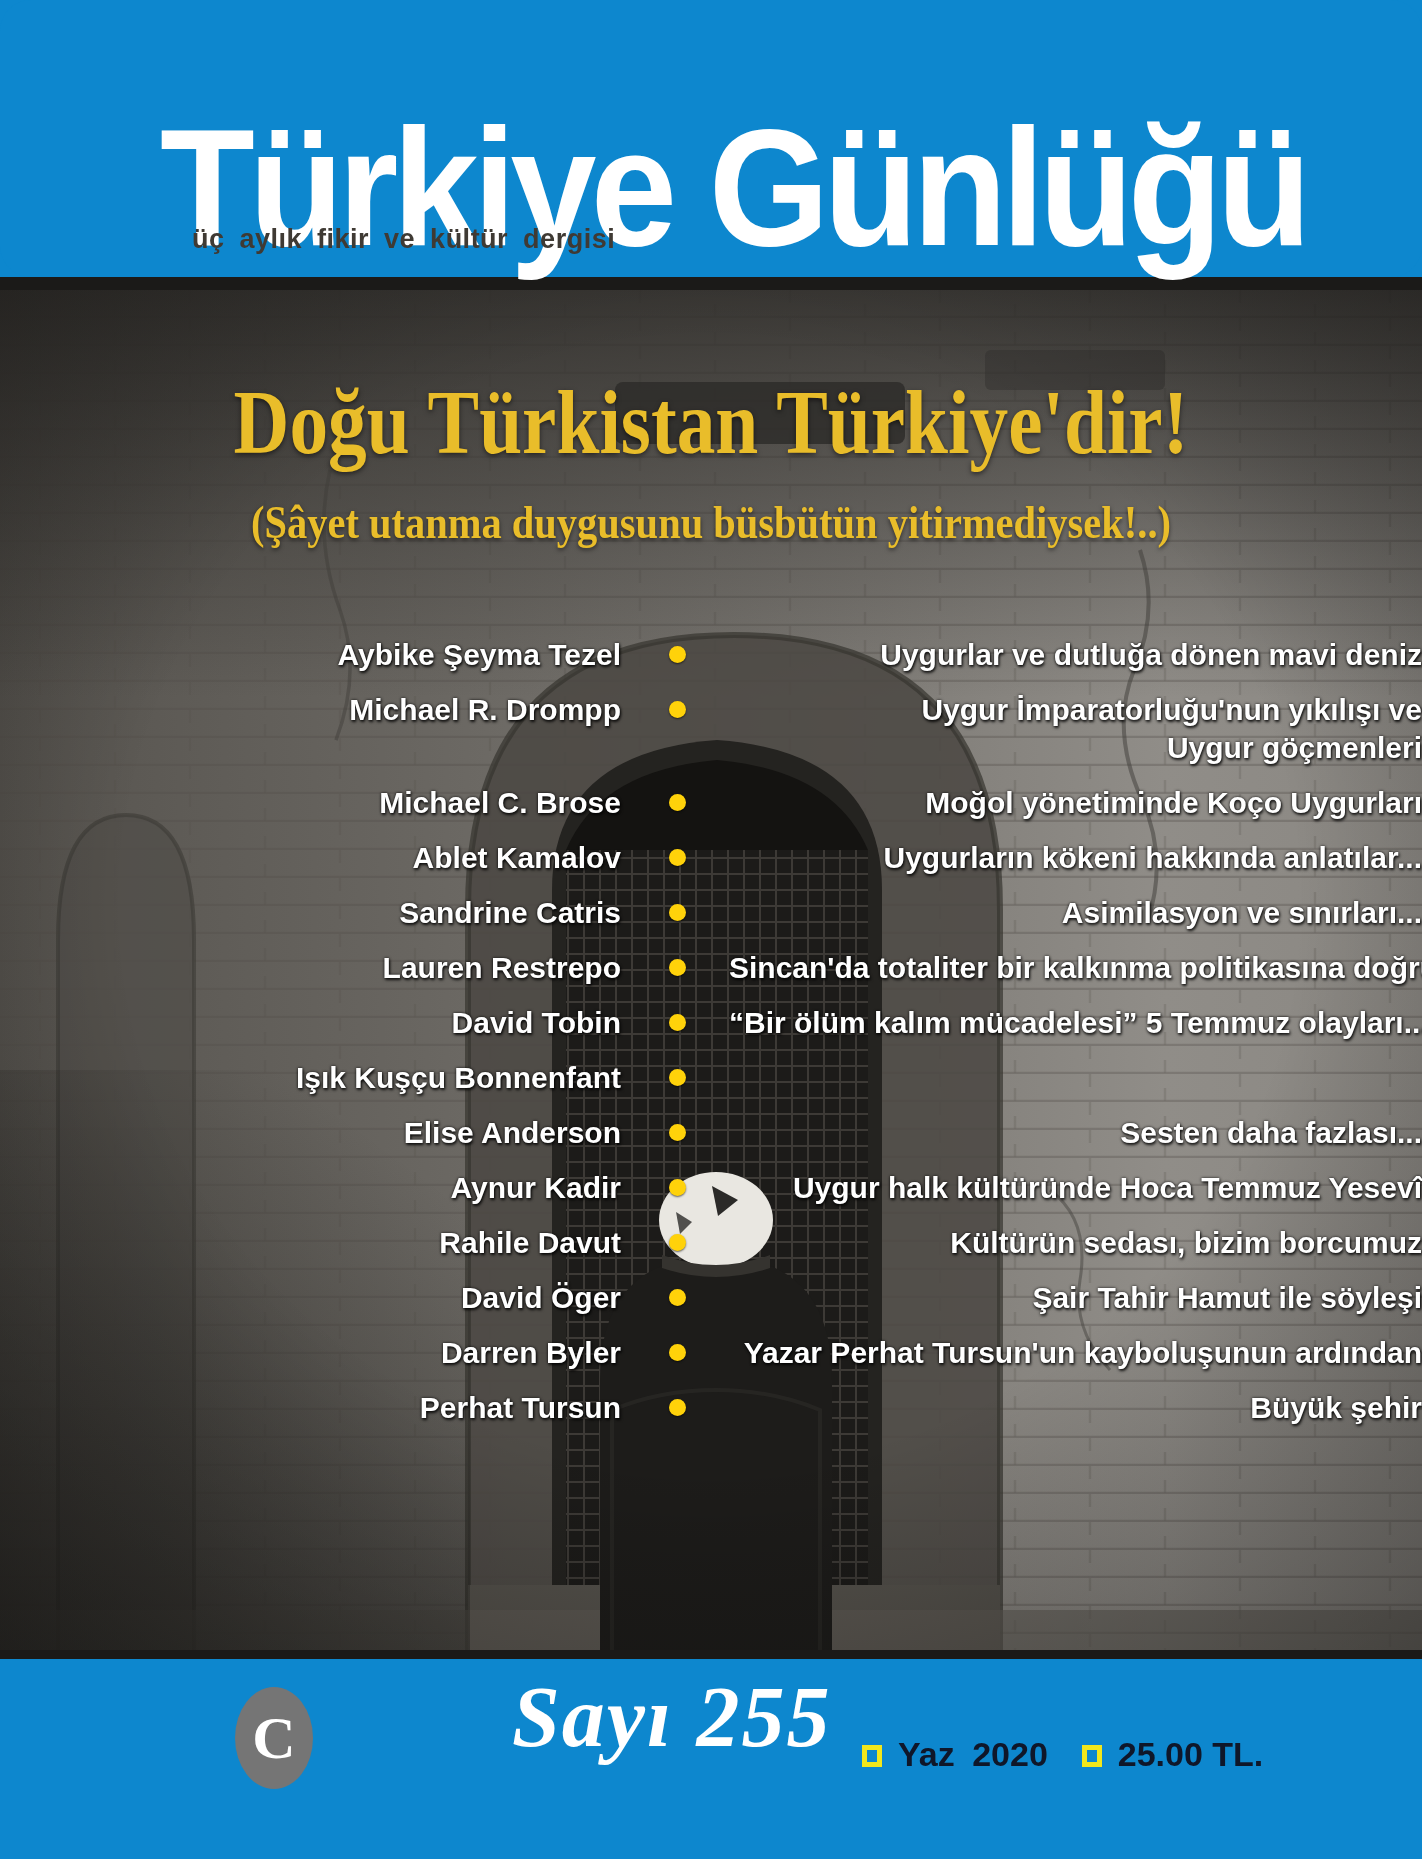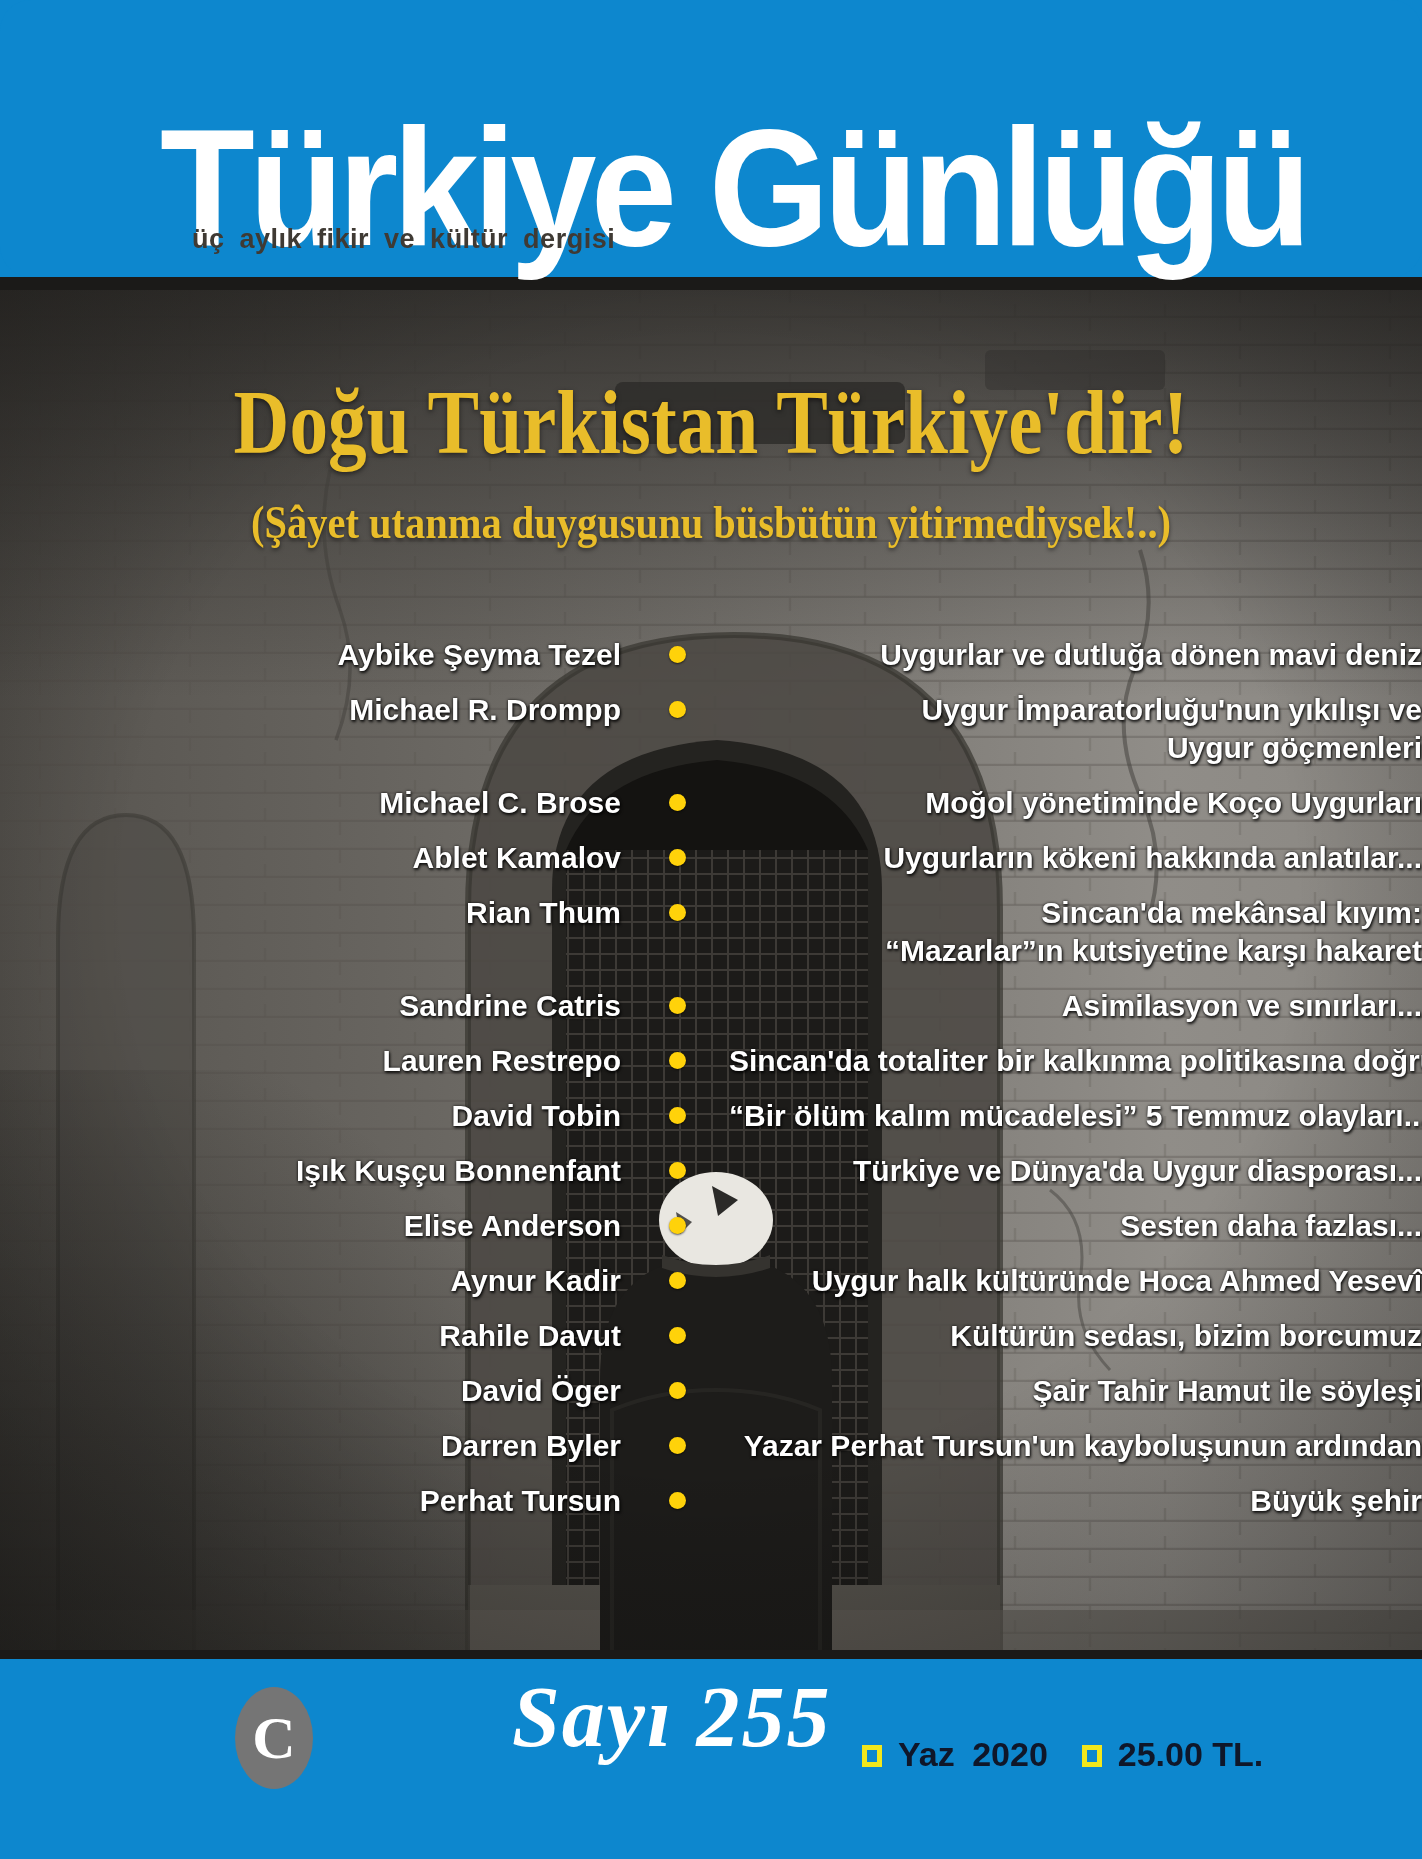--- a/index.html
+++ b/index.html
@@ -209,25 +209,20 @@
         <div class="toc-bullet"></div>
         <div class="toc-title">Moğol yönetiminde Koço Uygurları</div>
       </div>
 
       <div class="toc-row">
         <div class="toc-author">Ablet Kamalov</div>
         <div class="toc-bullet"></div>
         <div class="toc-title">Uygurların kökeni hakkında anlatılar...</div>
       </div>
 
-      <div class="toc-row">
-        <div class="toc-author">Rian Thum</div>
-        <div class="toc-bullet"></div>
-        <div class="toc-title">Sincan'da mekânsal kıyım:<br>“Mazarlar”ın kutsiyetine karşı hakaret</div>
-      </div>
 
       <div class="toc-row">
         <div class="toc-author">Sandrine Catris</div>
         <div class="toc-bullet"></div>
         <div class="toc-title">Asimilasyon ve sınırları...</div>
       </div>
 
       <div class="toc-row">
         <div class="toc-author">Lauren Restrepo</div>
         <div class="toc-bullet"></div>
@@ -236,33 +231,32 @@
 
       <div class="toc-row">
         <div class="toc-author">David Tobin</div>
         <div class="toc-bullet"></div>
         <div class="toc-title">“Bir ölüm kalım mücadelesi” 5 Temmuz olayları...</div>
       </div>
 
       <div class="toc-row">
         <div class="toc-author">Işık Kuşçu Bonnenfant</div>
         <div class="toc-bullet"></div>
-        <div class="toc-title">Türkiye ve Dünya'da Uygur diasporası...</div>
       </div>
 
       <div class="toc-row">
         <div class="toc-author">Elise Anderson</div>
         <div class="toc-bullet"></div>
         <div class="toc-title">Sesten daha fazlası...</div>
       </div>
 
       <div class="toc-row">
         <div class="toc-author">Aynur Kadir</div>
         <div class="toc-bullet"></div>
-        <div class="toc-title">Uygur halk kültüründe Hoca Ahmed Yesevî</div>
+        <div class="toc-title">Uygur halk kültüründe Hoca Temmuz Yesevî</div>
       </div>
 
       <div class="toc-row">
         <div class="toc-author">Rahile Davut</div>
         <div class="toc-bullet"></div>
         <div class="toc-title">Kültürün sedası, bizim borcumuz</div>
       </div>
 
       <div class="toc-row">
         <div class="toc-author">David Öger</div>

